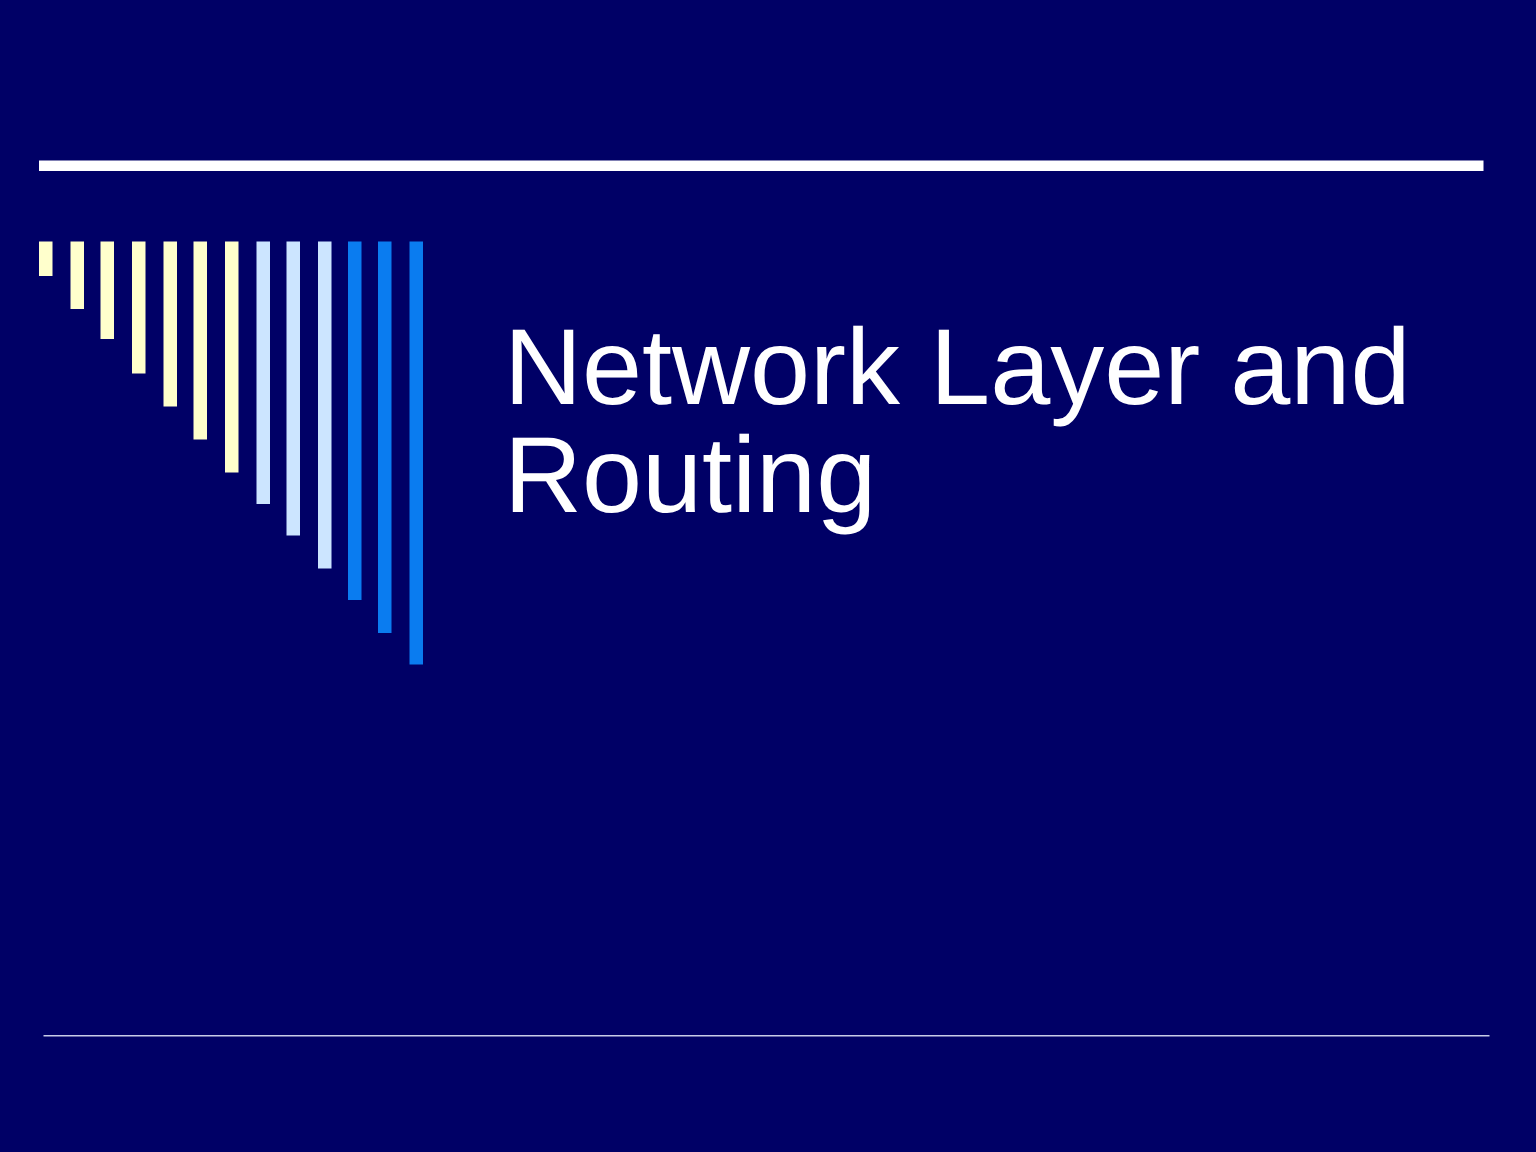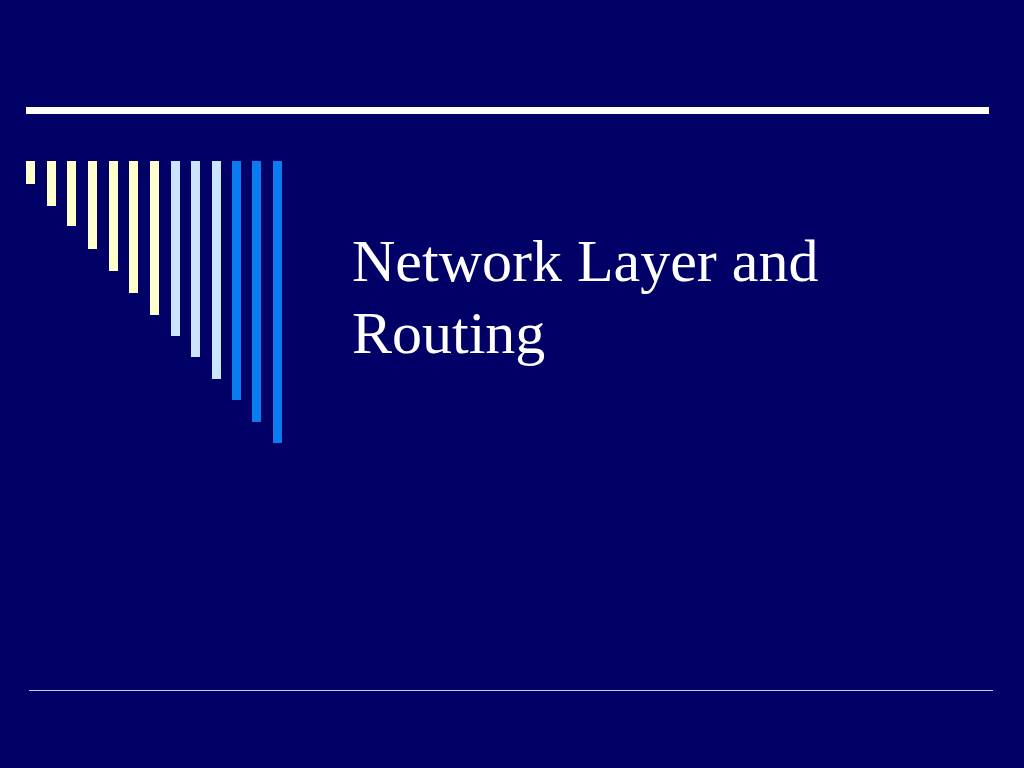--- a/index.html
+++ b/index.html
@@ -43,25 +43,25 @@
     }
     .bar {
       position: absolute;
       top: 161px;
       width: 9px;
     }
     .title {
       position: absolute;
       left: 336px;
       top: 209px;
-      margin: 16px;
+      margin: 0;
       color: #FFFFFF;
-      font-family: Liberation Serif, serif;
+      font-family: Liberation Sans, sans-serif;
       font-weight: normal;
-      font-size: 60px;
+      font-size: 72px;
       line-height: 72px;
       letter-spacing: 0;
     }
     .title span {
       display: block;
       white-space: nowrap;
     }
   </style>
 </head>
 <body>

